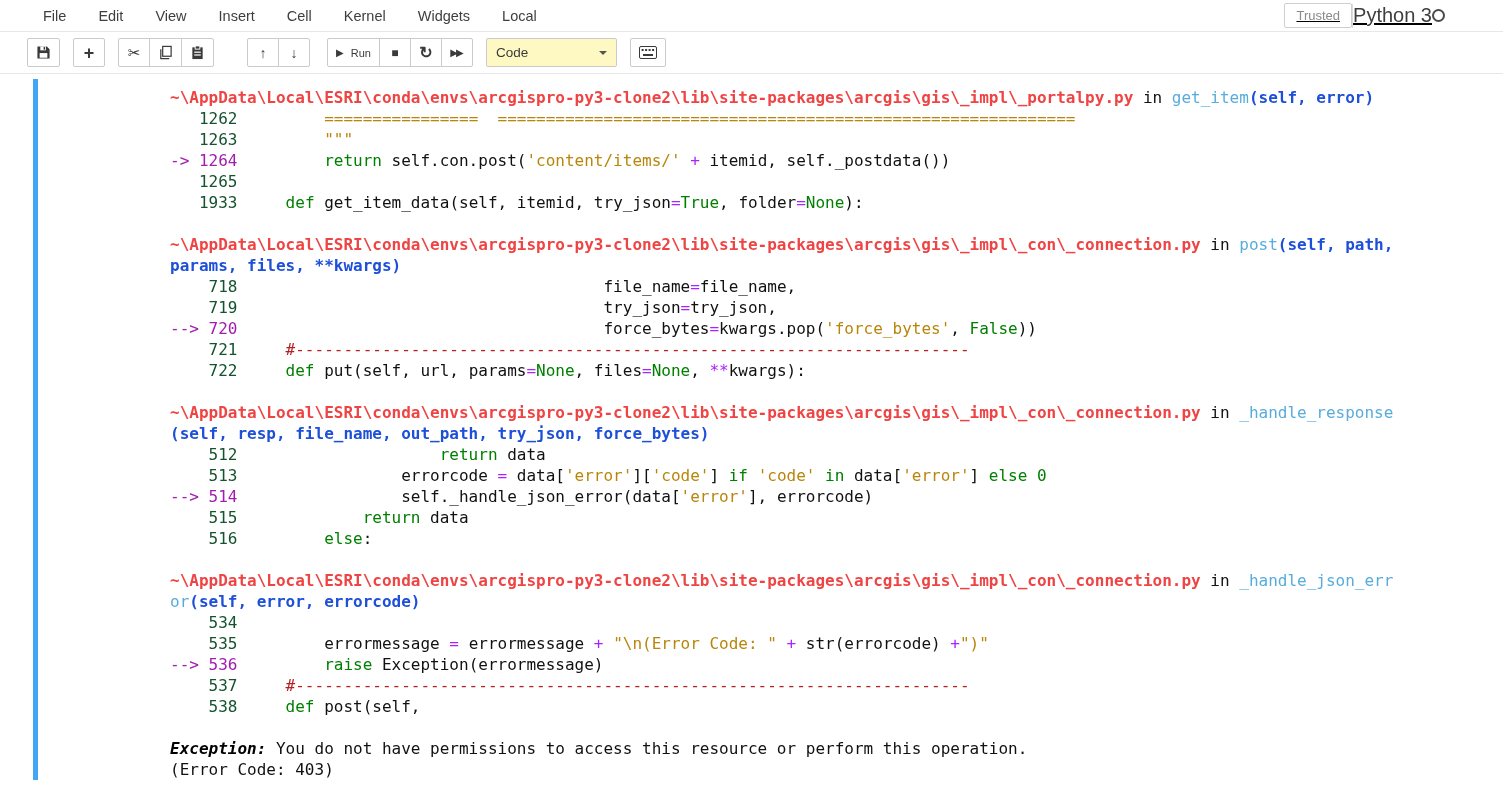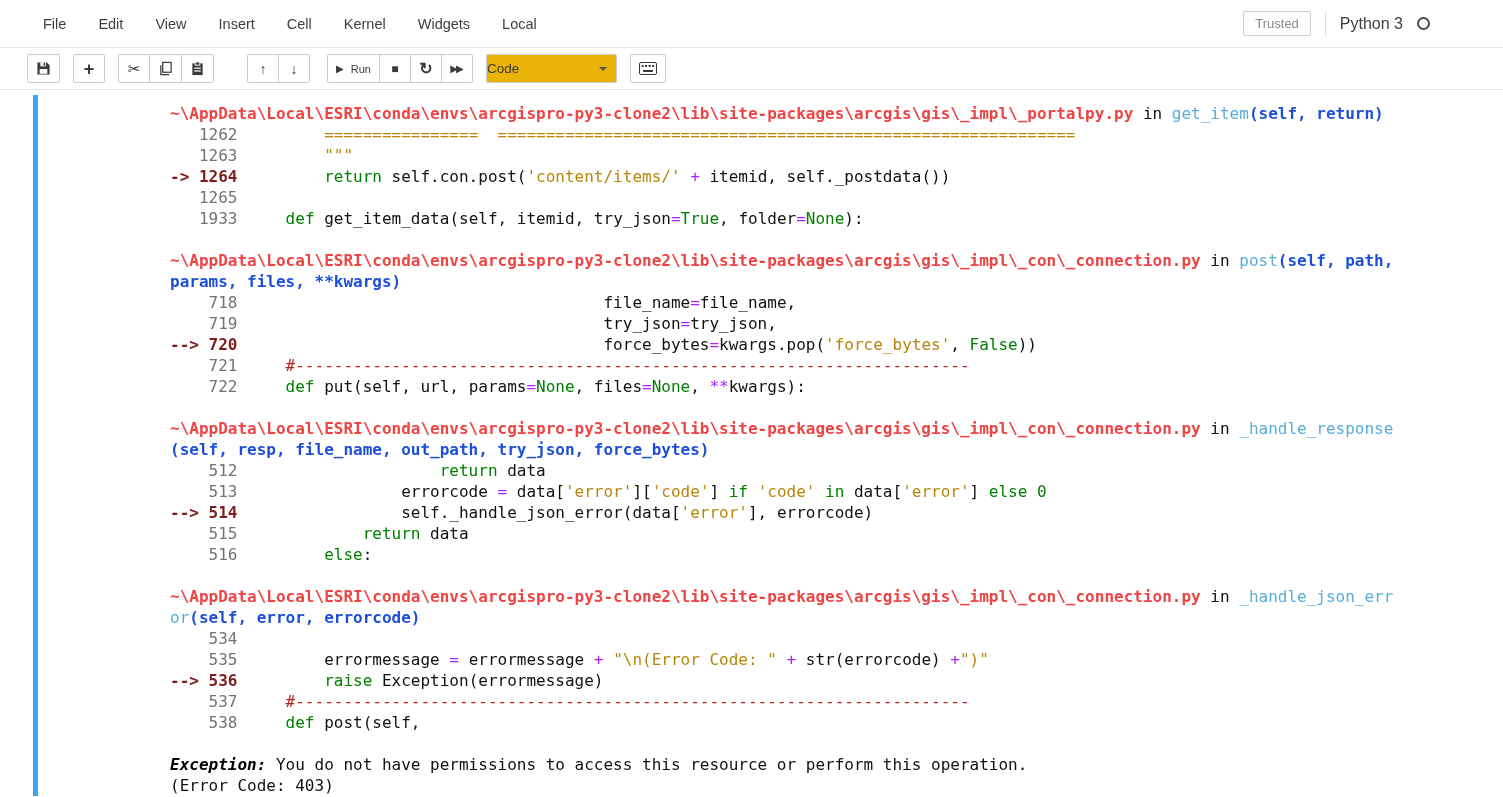--- a/index.html
+++ b/index.html
@@ -2,60 +2,60 @@
 <html><head>
 <meta charset="utf-8">
 <style>
   * { box-sizing: border-box; margin: 0; padding: 0; }
   html, body { width: 1503px; height: 797px; }
   body { font-family: "Liberation Sans", sans-serif; background: #fff; overflow: hidden; }
   .screen { position: relative; width: 1503px; height: 797px; background: #fff; overflow: hidden; }
 
   
   .header { background: #fff; }
-  .menubar { height: 48px; display: flex; align-items: center; padding-left: 27px; border-bottom: 1px solid #e7e7e7; }
+  .menubar { height: 32px; display: flex; align-items: center; padding-left: 27px; border-bottom: 1px solid #e7e7e7; }
   .menu-item { padding: 6px 16px; font-size: 14.5px; color: #3e3e3e; cursor: pointer; }
-  .menu-right { margin-left: auto; display: flex; align-items: center; gap: 14px; padding-right: 73px; }
+  .menu-right { margin-left: auto; display: flex; align-items: center; padding-right: 58px; text-decoration: underline; }
   .trusted-badge { font-size: 13px; color: #8a8a8a; border: 1px solid #cfcfcf; border-radius: 2px; padding: 4px 11px; background: #fff; }
   .v-divider { width: 1px; height: 24px; background: #dcdcdc; }
-  .kernel-name { font-size: 16px; color: #3e3e3e; }
+  .kernel-name { font-size: 20px; color: #3e3e3e; }
   .kernel-circle { width: 13px; height: 13px; border: 2px solid #4a4a4a; border-radius: 50%; display: inline-block; }
 
   
   .toolbar { height: 42px; display: flex; align-items: center; gap: 13px; padding-left: 27px; border-bottom: 1px solid #e7e7e7; }
   .btn-group { display: inline-flex; }
   .g-lg { margin-left: 20px; }
   .g-md { margin-left: 4px; }
   .tbtn { height: 29px; min-width: 32px; padding: 0 8px; display: inline-flex; align-items: center; justify-content: center; gap: 7px;
           background: #fff; border: 1px solid #cbcbcb; border-radius: 2px; color: #3a3a3a; font-size: 14px; cursor: pointer;
           font-family: "Liberation Sans", sans-serif; }
   .btn-group .tbtn + .tbtn { margin-left: -1px; border-top-left-radius: 0; border-bottom-left-radius: 0; }
   .btn-group .tbtn:not(:last-child) { border-top-right-radius: 0; border-bottom-right-radius: 0; }
   .glyph-add { font-size: 18px; font-weight: bold; line-height: 1; }
   .glyph-cut { font-size: 15px; line-height: 1; }
   .glyph-arrow { font-size: 14px; font-weight: bold; line-height: 1; }
   .glyph-run { font-size: 10px; line-height: 1; }
   .glyph-stop { font-size: 12px; line-height: 1; }
   .glyph-refresh { font-size: 16px; font-weight: bold; line-height: 1; }
   .glyph-ff { font-size: 10px; letter-spacing: -2px; line-height: 1; padding-right: 2px; }
   .run-label { font-size: 11px; }
-  .cell-type { position: relative; width: 131px; height: 29px; border: 1px solid #cbcbcb; border-radius: 2px; background: #eab308;
-               display: flex; align-items: center; padding-left: 0; font-size: 13.5px; color: #3a3a3a; cursor: pointer; }
+  .cell-type { position: relative; width: 131px; height: 29px; border: 1px solid #cbcbcb; border-radius: 2px; background: #fef9c3;
+               display: flex; align-items: center; padding-left: 9px; font-size: 13.5px; color: #3a3a3a; cursor: pointer; }
   .caret { position: absolute; right: 9px; top: 12px; width: 0; height: 0; border: 4px solid transparent; border-top-color: #555; }
 
   
   .notebook { position: relative; height: 706px; background: #fff; }
   .sel-bar { position: absolute; left: 33px; top: 5px; bottom: 0; width: 5px; background: #42A5F5; }
   .output-area { margin-left: 170px; padding-top: 13px; }
   #traceback { font-family: "DejaVu Sans Mono", monospace; font-size: 16px; line-height: 21px; color: #111;
                white-space: pre-wrap; word-break: break-all; width: 127ch; }
   .tb-line { display: inline; }
   .pth { color: #ef4444; font-weight: bold; }
-  .ln  { color: #737373; }
-  .lnE { color: #7f1d1d; font-weight: bold; }
+  .ln  { color: #14532d; }
+  .lnE { color: #a21caf; font-weight: normal; }
   .kw  { color: #008000; font-weight: normal; }
   .grn { color: #008000; }
   .str { color: #B8860B; }
   .op  { color: #AA22FF; }
   .cmt { color: #B22222; }
   .cyn { color: #57ACDC; }
   .bb  { color: #1D4FD8; font-weight: bold; }
   .exc { color: #000000; font-weight: bold; font-style: italic; }
 </style>
 </head>
@@ -164,21 +164,21 @@
             </g>
           </svg>
         </button>
       </div>
     </div>
   </div>
 
   <div class="notebook">
     <div class="sel-bar"></div>
     <div class="output-area">
-      <pre id="traceback"><span class="tb-line"><span class="pth">~\AppData\Local\ESRI\conda\envs\arcgispro-py3-clone2\lib\site-packages\arcgis\gis\_impl\_portalpy.py</span><span> in </span><span class="cyn">get_item</span><span class="bb">(self, return)</span></span>
+      <pre id="traceback"><span class="tb-line"><span class="pth">~\AppData\Local\ESRI\conda\envs\arcgispro-py3-clone2\lib\site-packages\arcgis\gis\_impl\_portalpy.py</span><span> in </span><span class="cyn">get_item</span><span class="bb">(self, error)</span></span>
 <span class="tb-line"><span class="ln">   1262 </span><span>        </span><span class="str">================  ============================================================</span></span>
 <span class="tb-line"><span class="ln">   1263 </span><span>        </span><span class="str">"""</span></span>
 <span class="tb-line"><span class="lnE">-&gt; 1264 </span><span>        </span><span class="kw">return</span><span> self.con.post(</span><span class="str">'content/items/'</span><span> </span><span class="op">+</span><span> itemid, self._postdata())</span></span>
 <span class="tb-line"><span class="ln">   1265 </span></span>
 <span class="tb-line"><span class="ln">   1933 </span><span>    </span><span class="kw">def</span><span> get_item_data(self, itemid, try_json</span><span class="op">=</span><span class="kw">True</span><span>, folder</span><span class="op">=</span><span class="kw">None</span><span>):</span></span>
 <span class="tb-line"></span>
 <span class="tb-line"><span class="pth">~\AppData\Local\ESRI\conda\envs\arcgispro-py3-clone2\lib\site-packages\arcgis\gis\_impl\_con\_connection.py</span><span> in </span><span class="cyn">post</span><span class="bb">(self, path, params, files, **kwargs)</span></span>
 <span class="tb-line"><span class="ln">    718 </span><span>                                     </span><span>file_name</span><span class="op">=</span><span>file_name,</span></span>
 <span class="tb-line"><span class="ln">    719 </span><span>                                     </span><span>try_json</span><span class="op">=</span><span>try_json,</span></span>
 <span class="tb-line"><span class="lnE">--&gt; 720 </span><span>                                     </span><span>force_bytes</span><span class="op">=</span><span>kwargs.pop(</span><span class="str">'force_bytes'</span><span>, </span><span class="kw">False</span><span>))</span></span>

